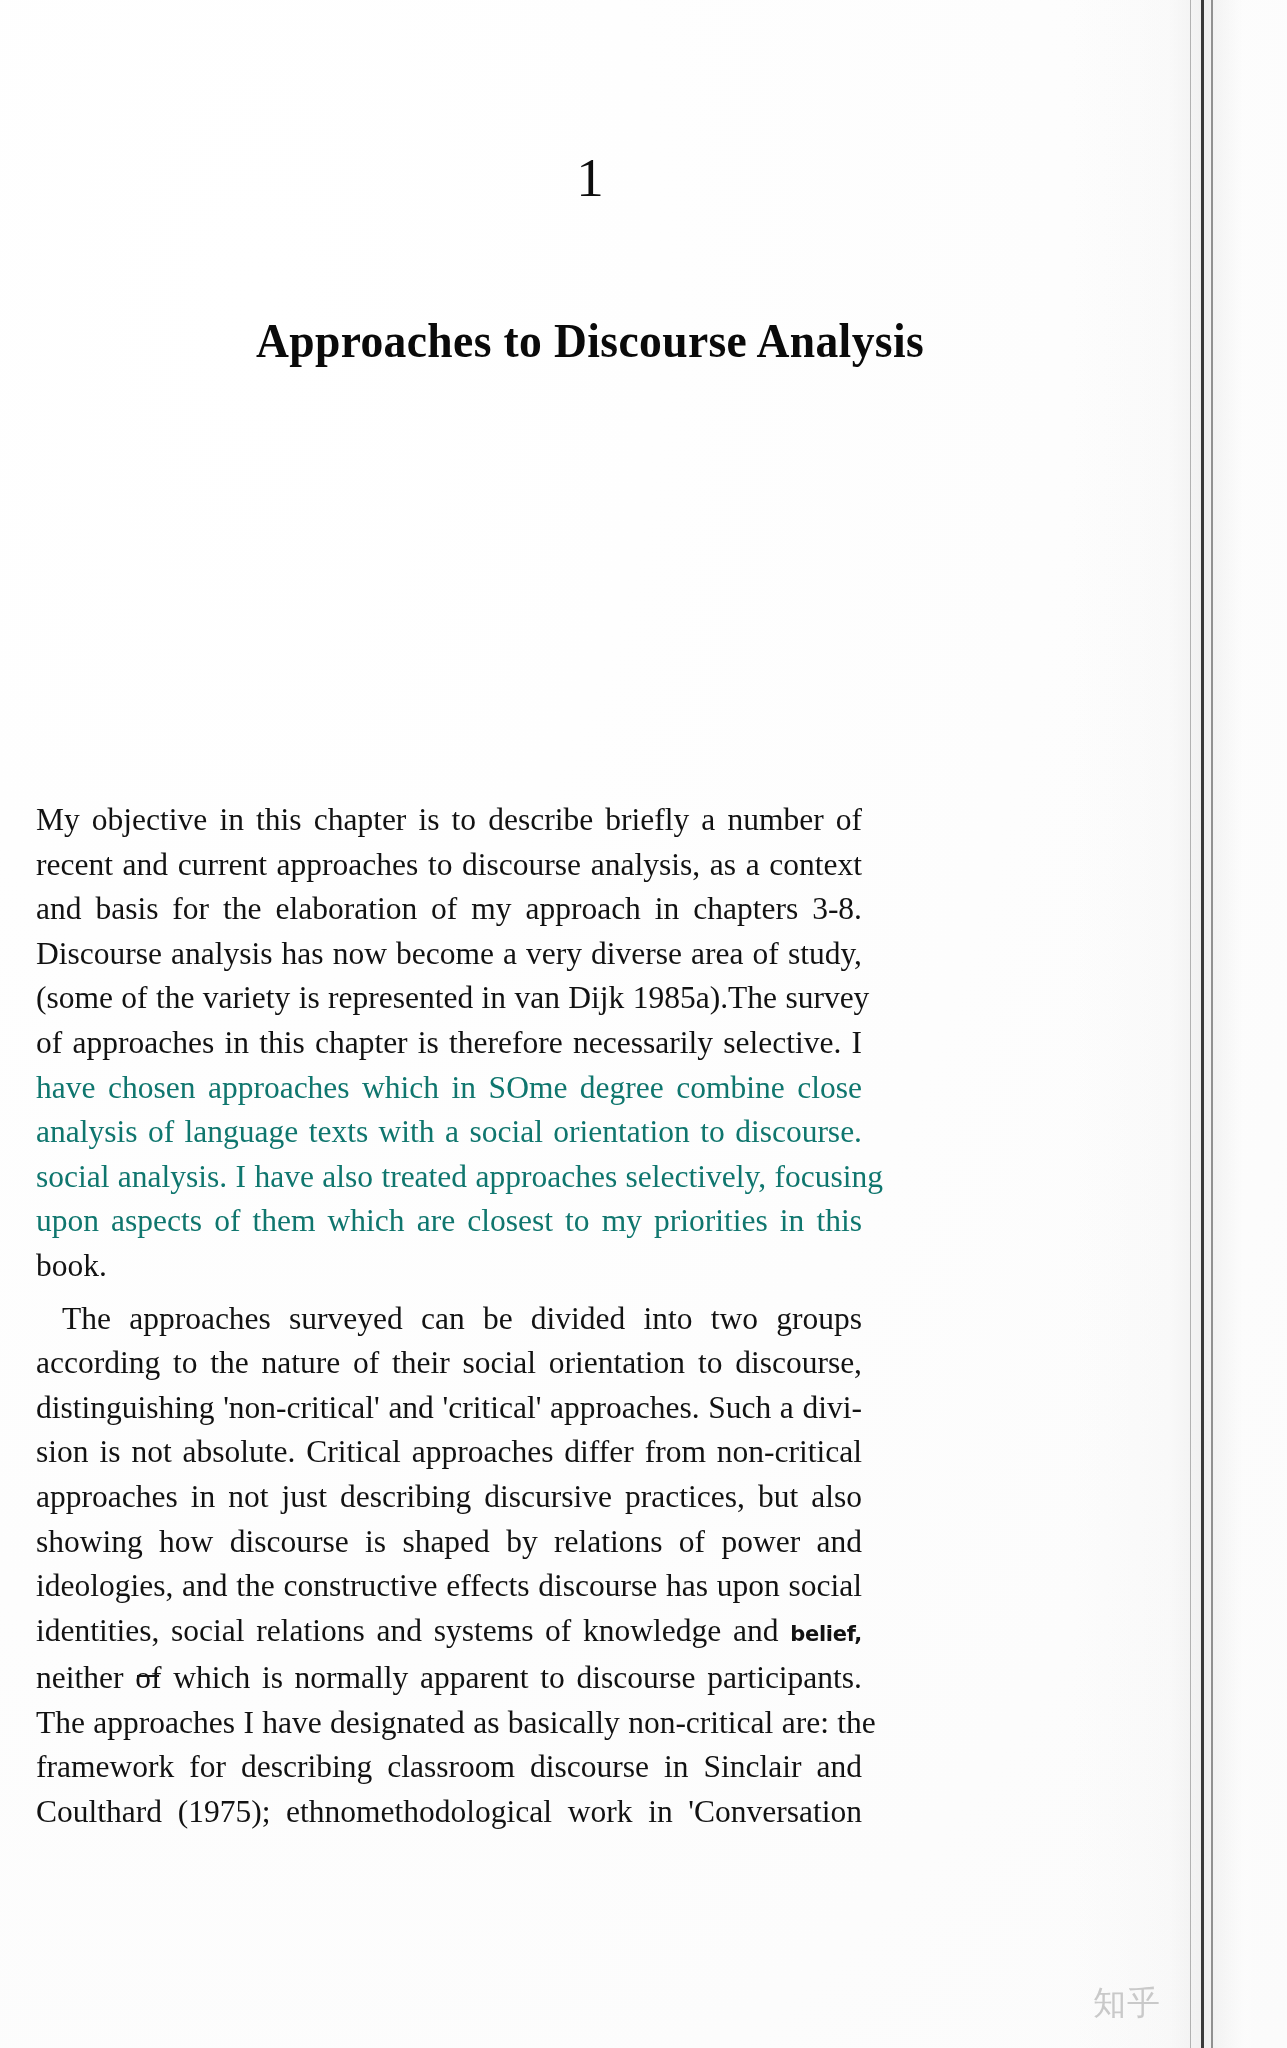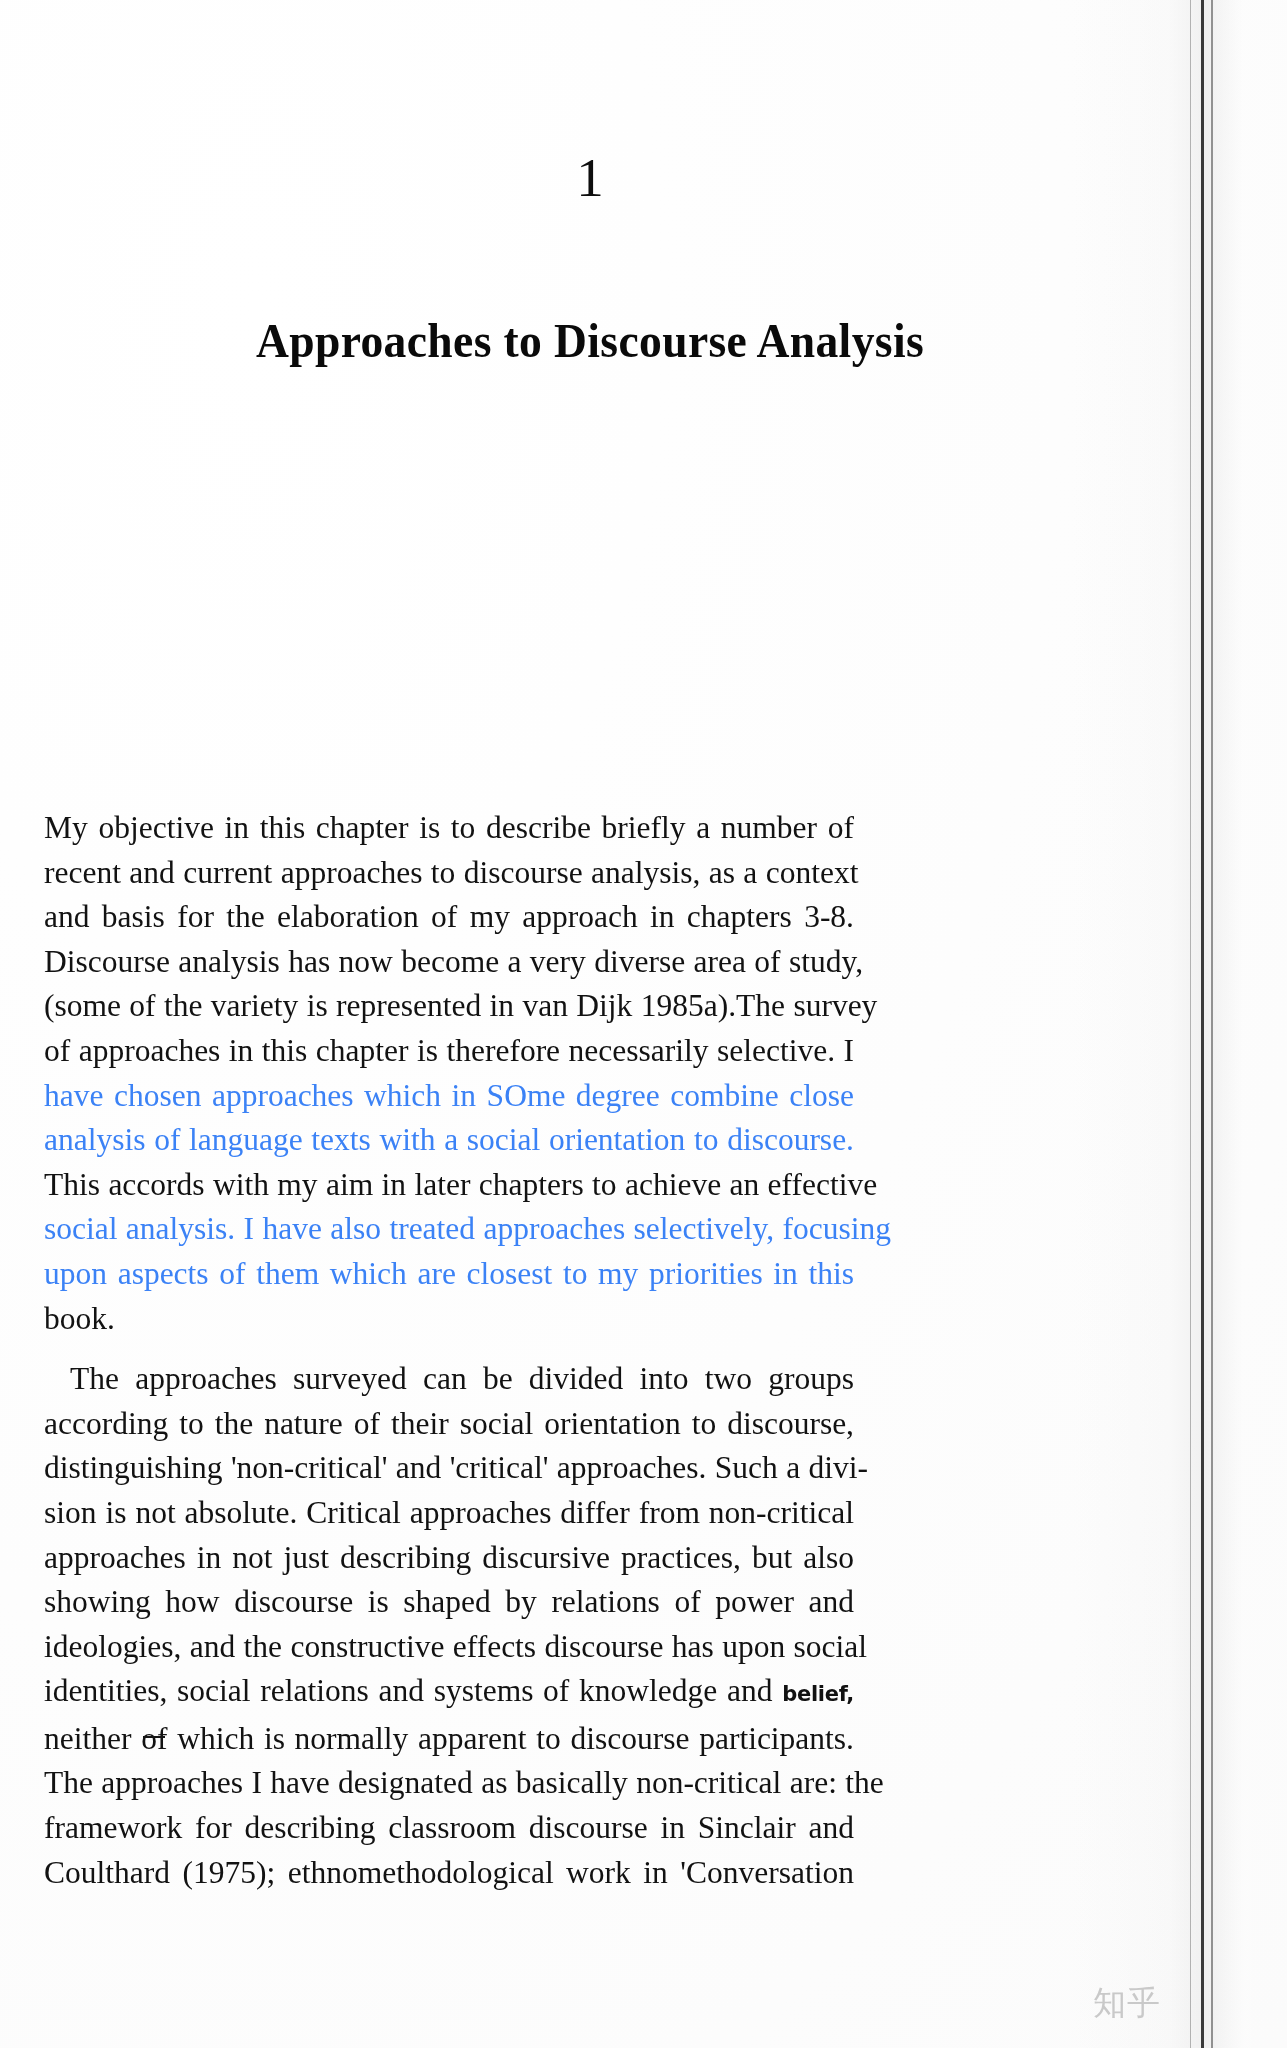--- a/index.html
+++ b/index.html
@@ -90,21 +90,21 @@
   }
 
   
   .body-col {
     position: absolute;
     left: 28px;
     top: 790px;
     width: 842px;
   }
   .para {
-    margin: 16px;
+    margin: 8px;
     font-size: 31.5px;
     line-height: 44.6px;
     text-align: justify;
     color: #121212;
     word-spacing: 0.5px;
   }
 
   
   .ln {
     display: block;
@@ -112,21 +112,21 @@
     text-align-last: justify;
     white-space: nowrap;
   }
   .ln.last {
     text-align-last: left;
     white-space: normal;
   }
   .ln.indent { text-indent: 26px; }
 
   
-  .fade-1 { color: #3b82f6; }
+  .fade-1 { color: #0f766e; }
 
   
   .alt-font {
     font-family: "DejaVu Sans", sans-serif;
     font-size: 21px;
     font-weight: 600;
     letter-spacing: -0.3px;
   }
   .struck-of {
     position: relative;
@@ -212,21 +212,20 @@
 
     <p class="para">
       <span class="ln">My objective in this chapter is to describe briefly a number of</span>
       <span class="ln">recent and current approaches to discourse analysis, as a context</span>
       <span class="ln">and basis for the elaboration of my approach in chapters 3-8.</span>
       <span class="ln">Discourse analysis has now become a very diverse area of study,</span>
       <span class="ln">(some of the variety is represented in van Dijk 1985a).The survey</span>
       <span class="ln">of approaches in this chapter is therefore necessarily selective. I</span>
       <span class="ln fade-1">have chosen approaches which in SOme degree combine close</span>
       <span class="ln fade-1">analysis of language texts with a social orientation to discourse.</span>
-      <span class="ln">This accords with my aim in later chapters to achieve an effective</span>
       <span class="ln fade-1">social analysis. I have also treated approaches selectively, focusing</span>
       <span class="ln fade-1">upon aspects of them which are closest to my priorities in this</span>
       <span class="ln last">book.</span>
     </p>
 
     <p class="para">
       <span class="ln indent">The approaches surveyed can be divided into two groups</span>
       <span class="ln">according to the nature of their social orientation to discourse,</span>
       <span class="ln">distinguishing 'non-critical' and 'critical' approaches. Such a divi-</span>
       <span class="ln">sion is not absolute. Critical approaches differ from non-critical</span>

